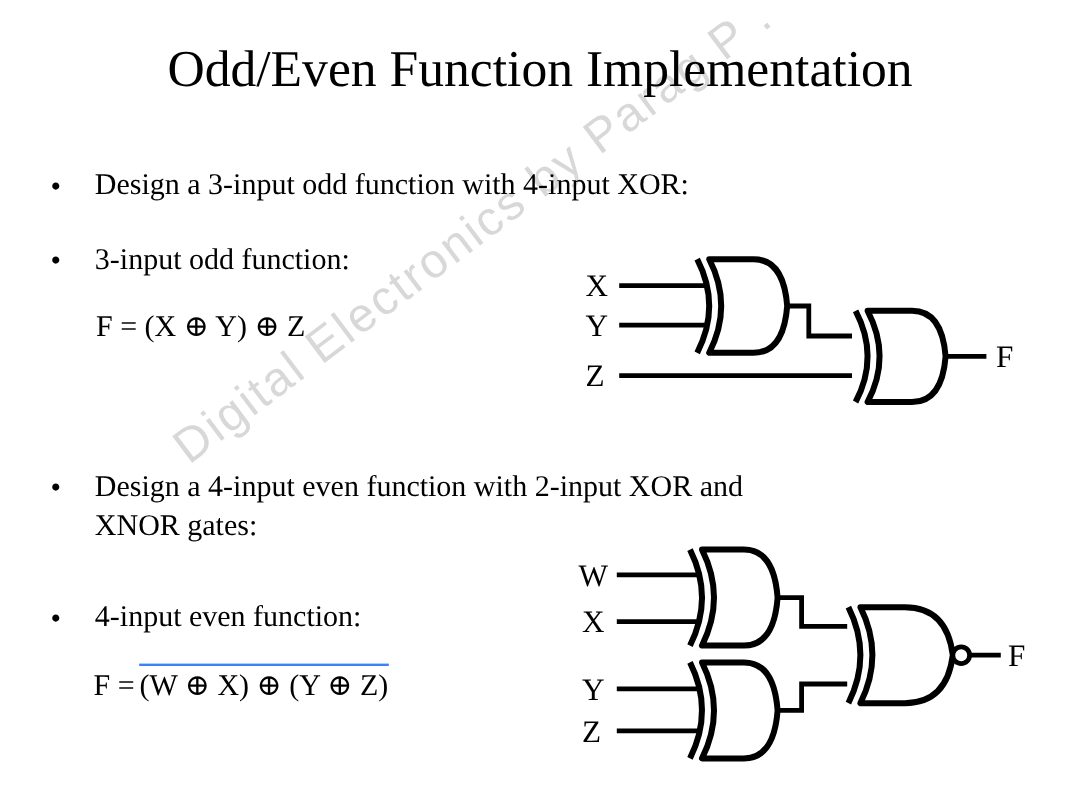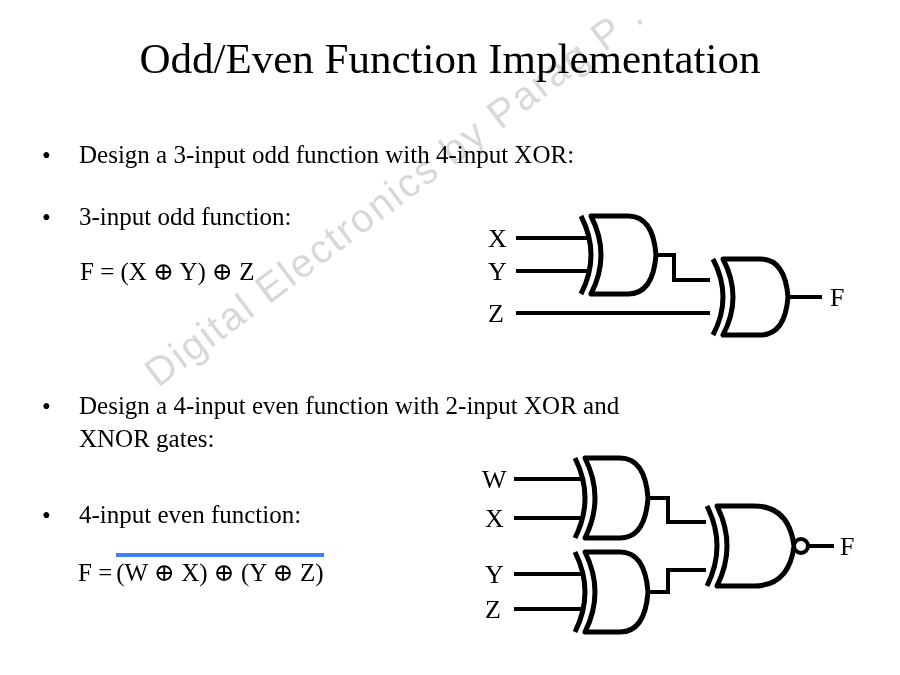--- a/index.html
+++ b/index.html
@@ -81,21 +81,21 @@
   
   .eqn-overbar {
     position: absolute;
     z-index: 3;
     font-size: 25px;
     white-space: nowrap;
   }
   .eqn-overbar .lhs { display: inline-block; }
   .eqn-overbar .bar-group {
     display: inline-block;
-    border-top: 4px solid #3b82f6;
+    border-top: 2px solid #3b82f6;
     padding-top: 1px;
     margin-left: 4px;
   }
 
   
   .circuit {
     position: absolute;
     z-index: 3;
   }
   .circuit svg { display: block; }

